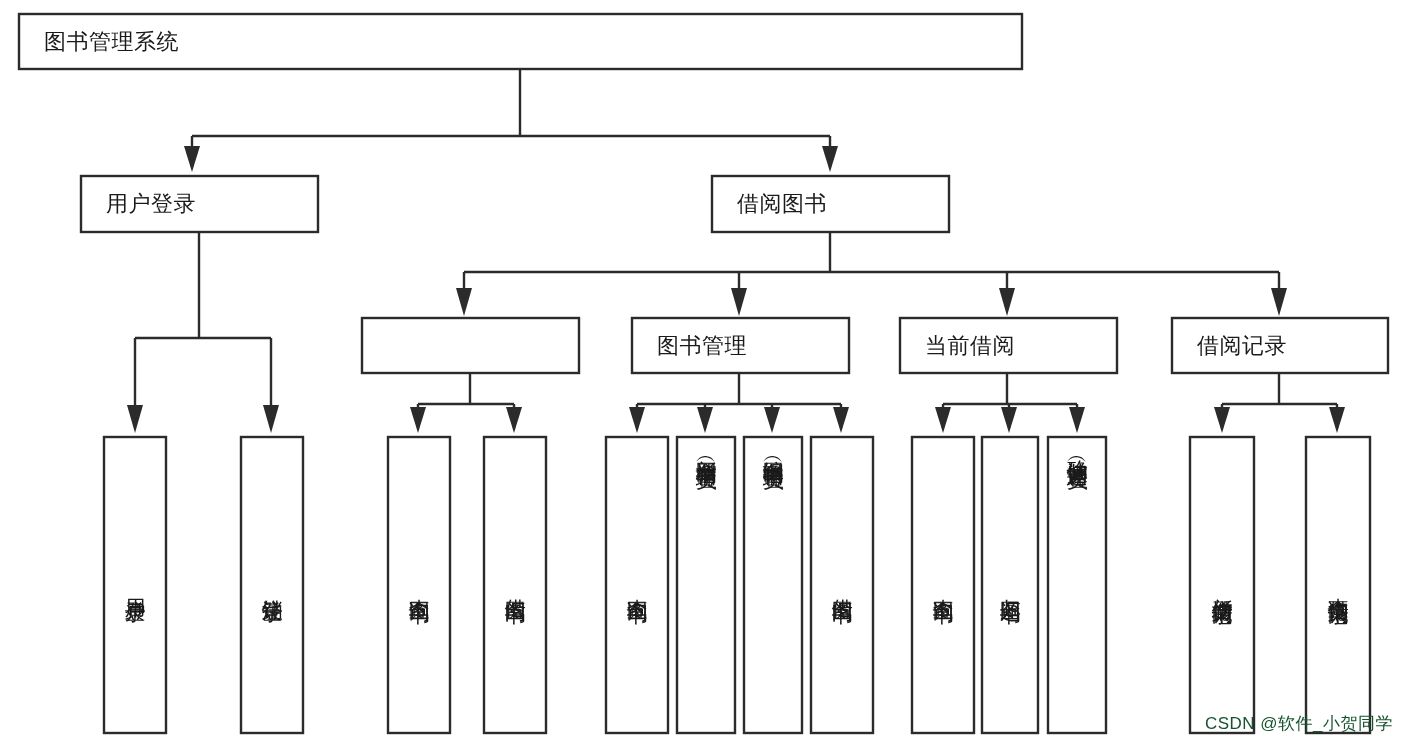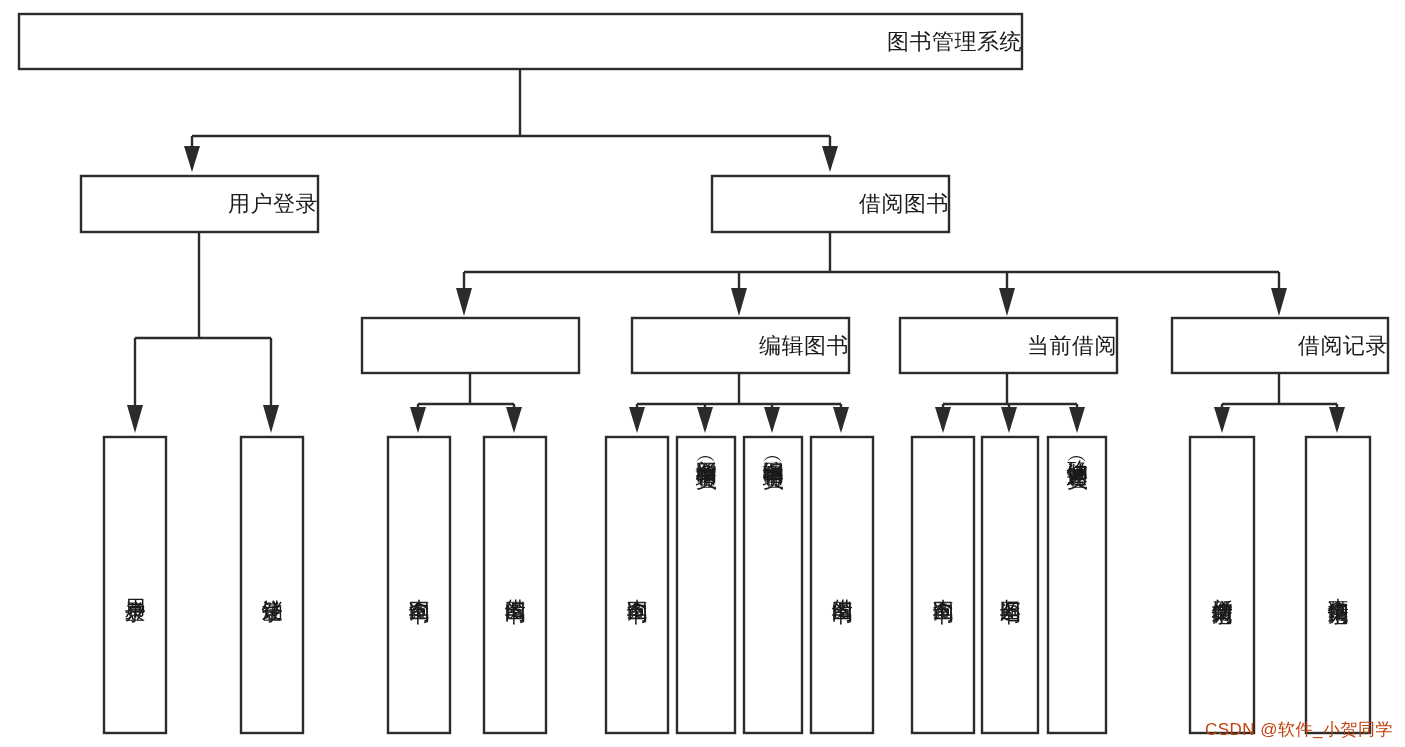--- a/index.html
+++ b/index.html
@@ -55,37 +55,38 @@
     line-height: 1.06;
     letter-spacing: 1.5px;
     color: #1a1a1a;
     text-align: center;
     white-space: nowrap;
   }
   .hlabel-wrap {
     position: absolute;
     display: flex;
     align-items: center;
-    justify-content: flex-end;
+    justify-content: flex-start;
     pointer-events: none;
+    margin-left: 25px;
   }
   .hlabel-text {
     font-family: "Liberation Sans", "DejaVu Sans", sans-serif;
     font-size: 22px;
     color: #1a1a1a;
     white-space: nowrap;
     letter-spacing: 0.5px;
   }
   #watermark {
     position: absolute;
     right: 12px;
-    bottom: 6px;
+    bottom: 12px;
     font-family: "Liberation Sans", "DejaVu Sans", sans-serif;
     font-size: 17px;
-    color: #c2410c;
+    color: #14532d;
     letter-spacing: 0.5px;
     white-space: nowrap;
   }
 </style>
 </head>
 <body>
 
 <div id="diagram-root">
 
   <svg class="diagram-svg" viewBox="0 0 1405 747">
@@ -189,21 +190,21 @@
   </div>
 
   <div class="hlabel-wrap" style="left:81px; top:176px; width:237px; height:56px;">
     <span class="hlabel-text">用户登录</span>
   </div>
   <div class="hlabel-wrap" style="left:712px; top:176px; width:237px; height:56px;">
     <span class="hlabel-text">借阅图书</span>
   </div>
 
   <div class="hlabel-wrap" style="left:632px; top:318px; width:217px; height:55px;">
-    <span class="hlabel-text">编辑图书</span>
+    <span class="hlabel-text">图书管理</span>
   </div>
   <div class="hlabel-wrap" style="left:900px; top:318px; width:217px; height:55px;border-radius:25px;">
     <span class="hlabel-text">当前借阅</span>
   </div>
   <div class="hlabel-wrap" style="left:1172px; top:318px; width:216px; height:55px;">
     <span class="hlabel-text">借阅记录</span>
   </div>
 
   <div class="vlabel-wrap" style="left:104px; top:437px; width:62px; height:296px;">
     <span class="vlabel-text">用户登录</span>

